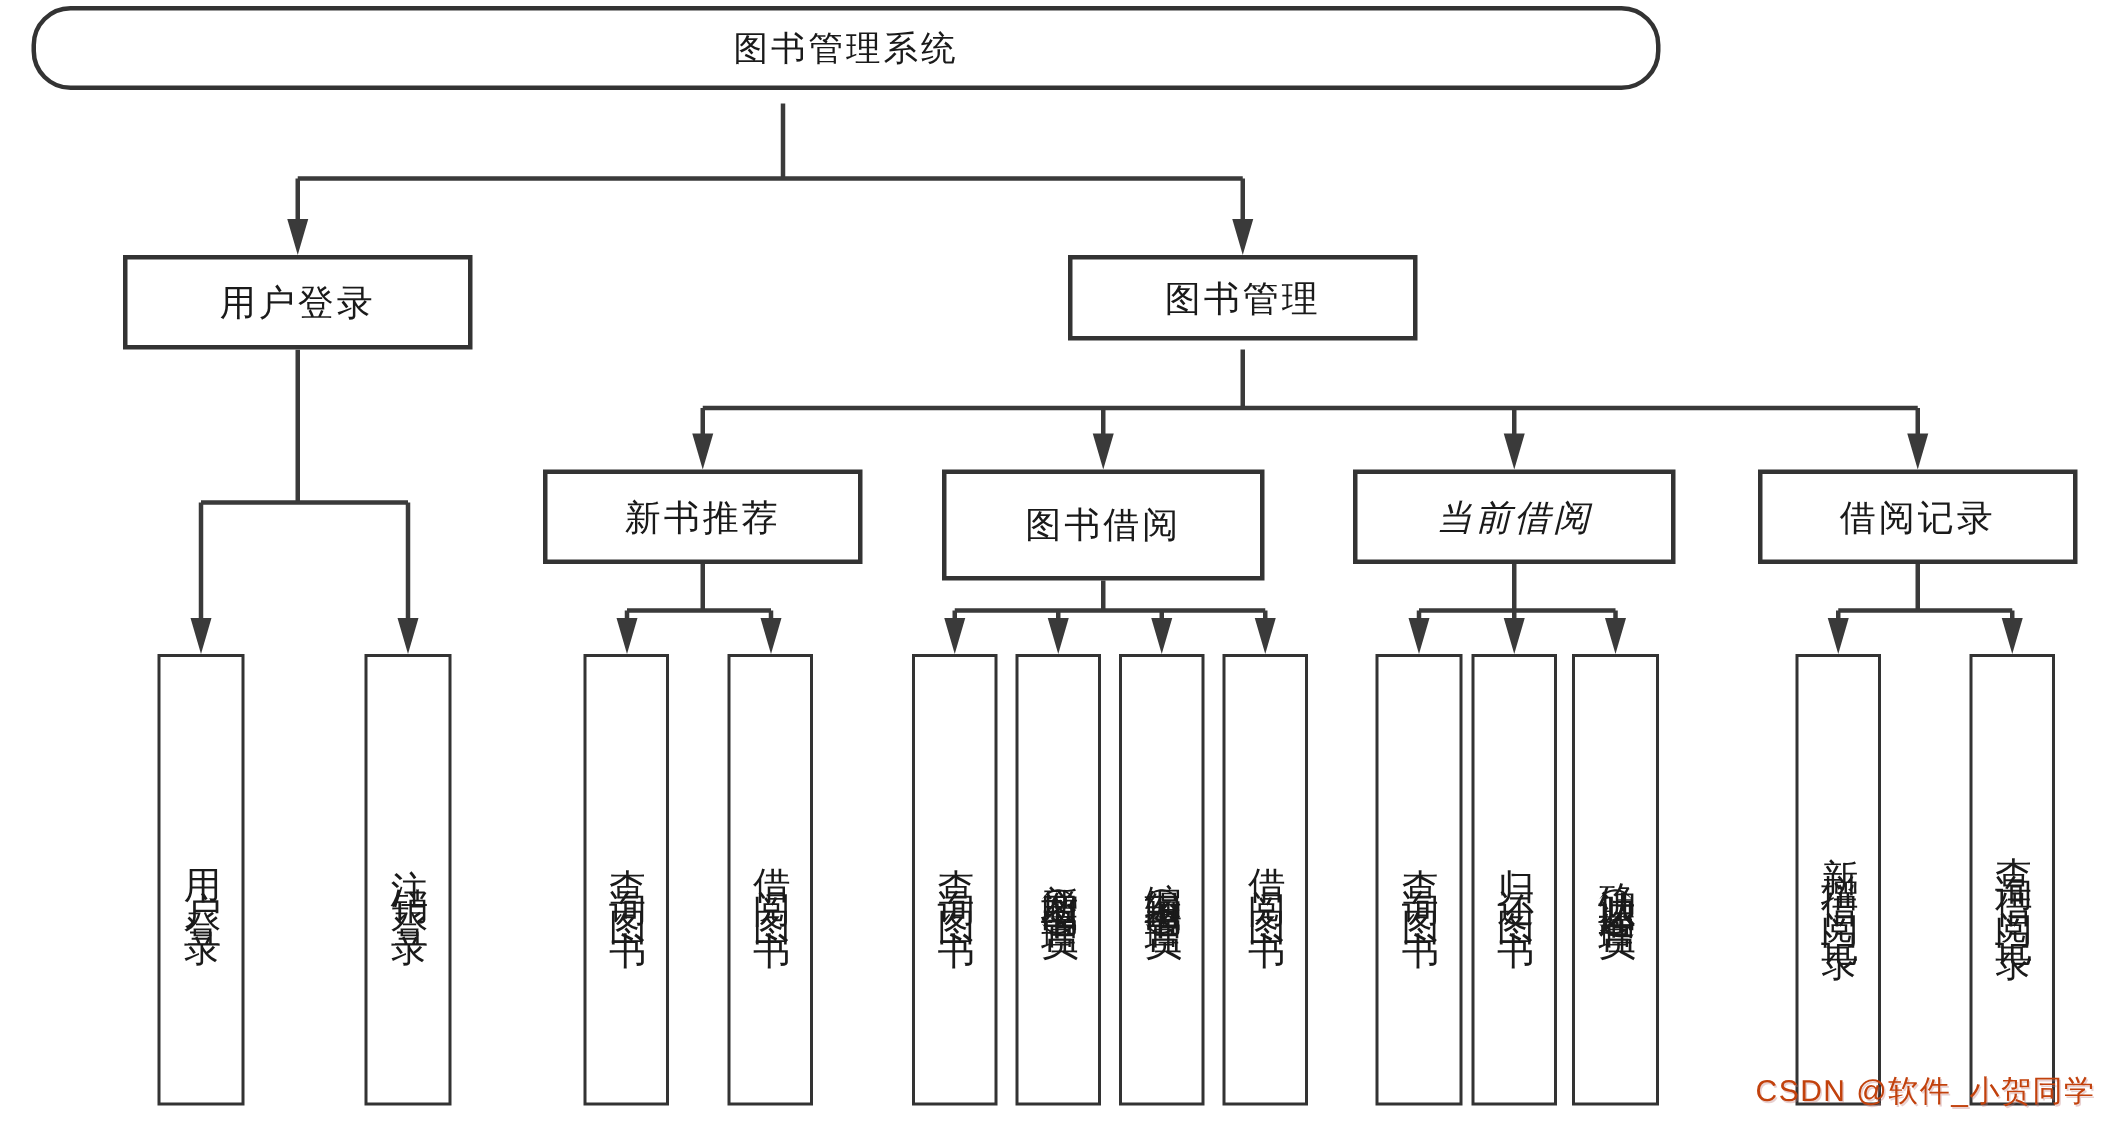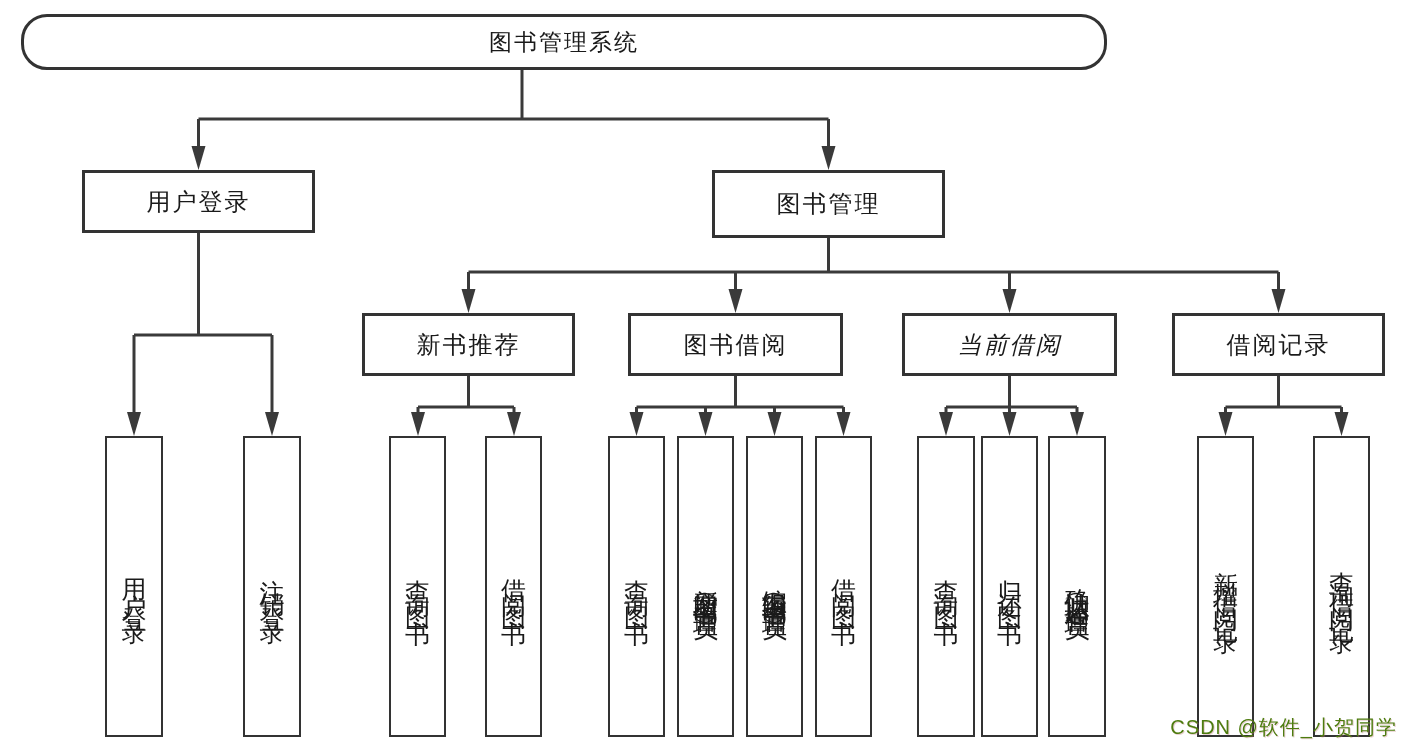--- a/index.html
+++ b/index.html
@@ -18,21 +18,21 @@
   .leaf .vtext{
     writing-mode:vertical-rl;text-orientation:mixed;
     font-size:25px;letter-spacing:14px;line-height:1;color:#1a1a1a;
     display:block;
   }
   .leaf .vtext.mid{letter-spacing:12px;}
   .leaf .vtext.tight{letter-spacing:4px;}
   svg.connectors{position:absolute;left:0;top:0;z-index:1;}
   .watermark{
     position:absolute;right:8px;bottom:6px;z-index:3;
-    font-size:20px;color:#4d7c0f;letter-spacing:1px;
+    font-size:20px;color:#c2410c;letter-spacing:1px;
     text-shadow:1px 1px 0 rgba(190,120,120,0.35);
     white-space:nowrap;
   }
 </style>
 </head>
 <body>
 
 <div class="stage">
 
   <svg class="connectors" width="1405" height="747" viewBox="0 0 1405 747">
@@ -97,27 +97,27 @@
       <polygon points="767.5,412 781.5,412 774.5,436"></polygon>
       <polygon points="836.5,412 850.5,412 843.5,436"></polygon>
       <polygon points="939,412 953,412 946,436"></polygon>
       <polygon points="1002.5,412 1016.5,412 1009.5,436"></polygon>
       <polygon points="1070,412 1084,412 1077,436"></polygon>
       <polygon points="1218.5,412 1232.5,412 1225.5,436"></polygon>
       <polygon points="1334.5,412 1348.5,412 1341.5,436"></polygon>
     </g>
   </svg>
 
-  <div class="node root" style="left:21px;top:14px;width:1086px;height:56px;border-radius:26px;">图书管理系统</div>
+  <div class="node root" style="left:21px;top:4px;width:1086px;height:56px;border-radius:26px;">图书管理系统</div>
 
   <div class="node branch" style="left:82px;top:170px;width:233px;height:63px;">用户登录</div>
-  <div class="node branch" style="left:712px;top:170px;width:233px;height:68px;">图书管理</div>
+  <div class="node branch" style="left:712px;top:170px;width:233px;height:57px;">图书管理</div>
 
   <div class="node branch" style="left:362px;top:313px;width:213px;height:63px;">新书推荐</div>
-  <div class="node branch" style="left:628px;top:313px;width:215px;height:63px;">图书借阅</div>
+  <div class="node branch" style="left:628px;top:313px;width:215px;height:74px;">图书借阅</div>
   <div class="node branch" style="left:902px;top:313px;width:215px;height:63px;font-style:italic;">当前借阅</div>
   <div class="node branch" style="left:1172px;top:313px;width:213px;height:63px;text-align:center;">借阅记录</div>
 
   <div class="node leaf" style="left:105px;top:436px;width:58px;height:301px;">
     <span class="vtext">用户登录</span>
   </div>
   <div class="node leaf" style="left:243px;top:436px;width:58px;height:301px;">
     <span class="vtext">注销登录</span>
   </div>
 

